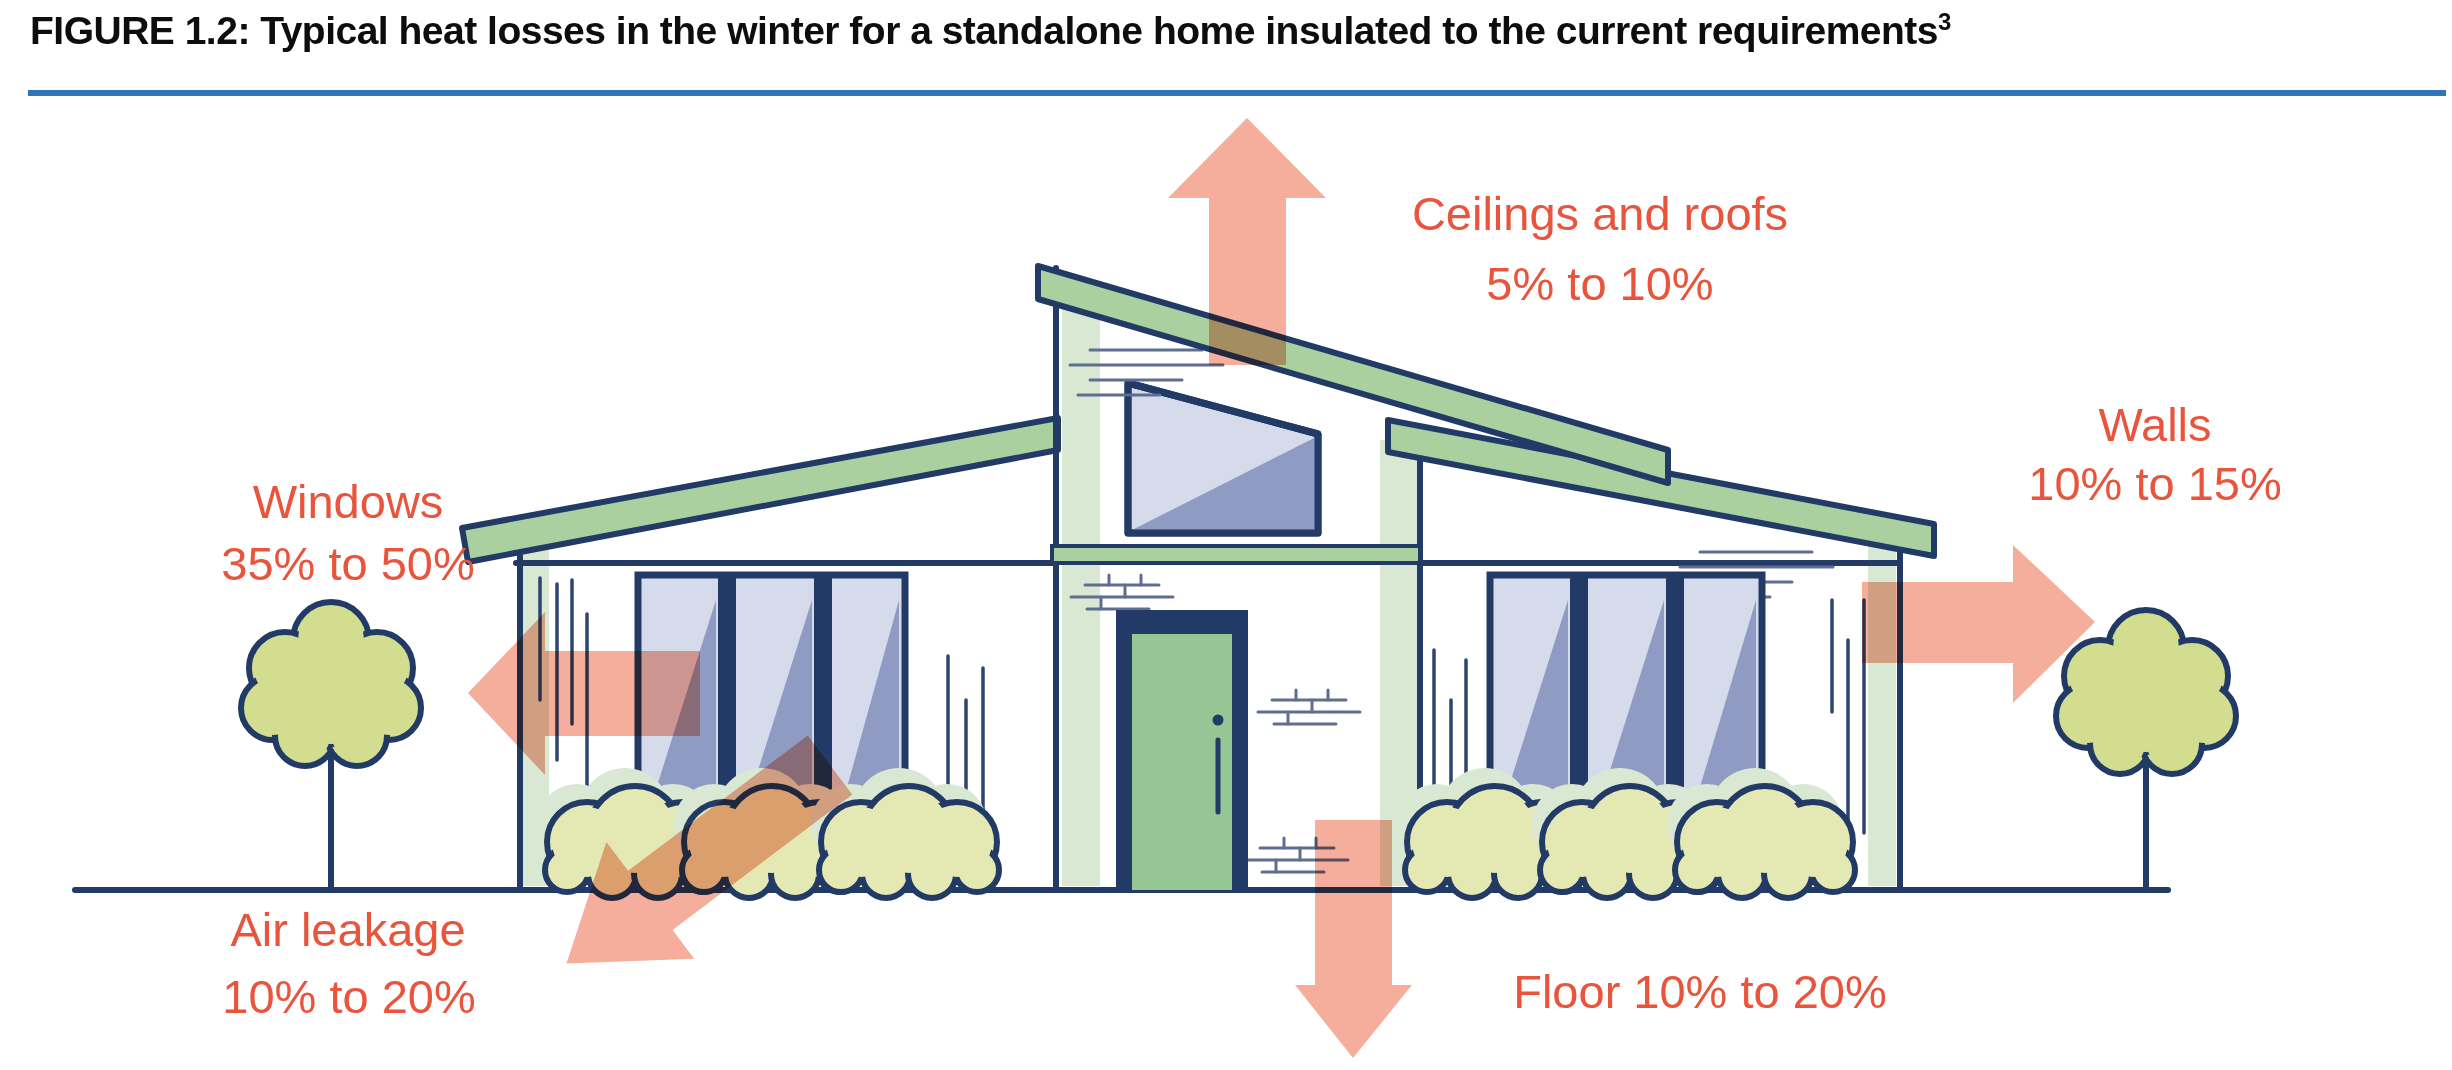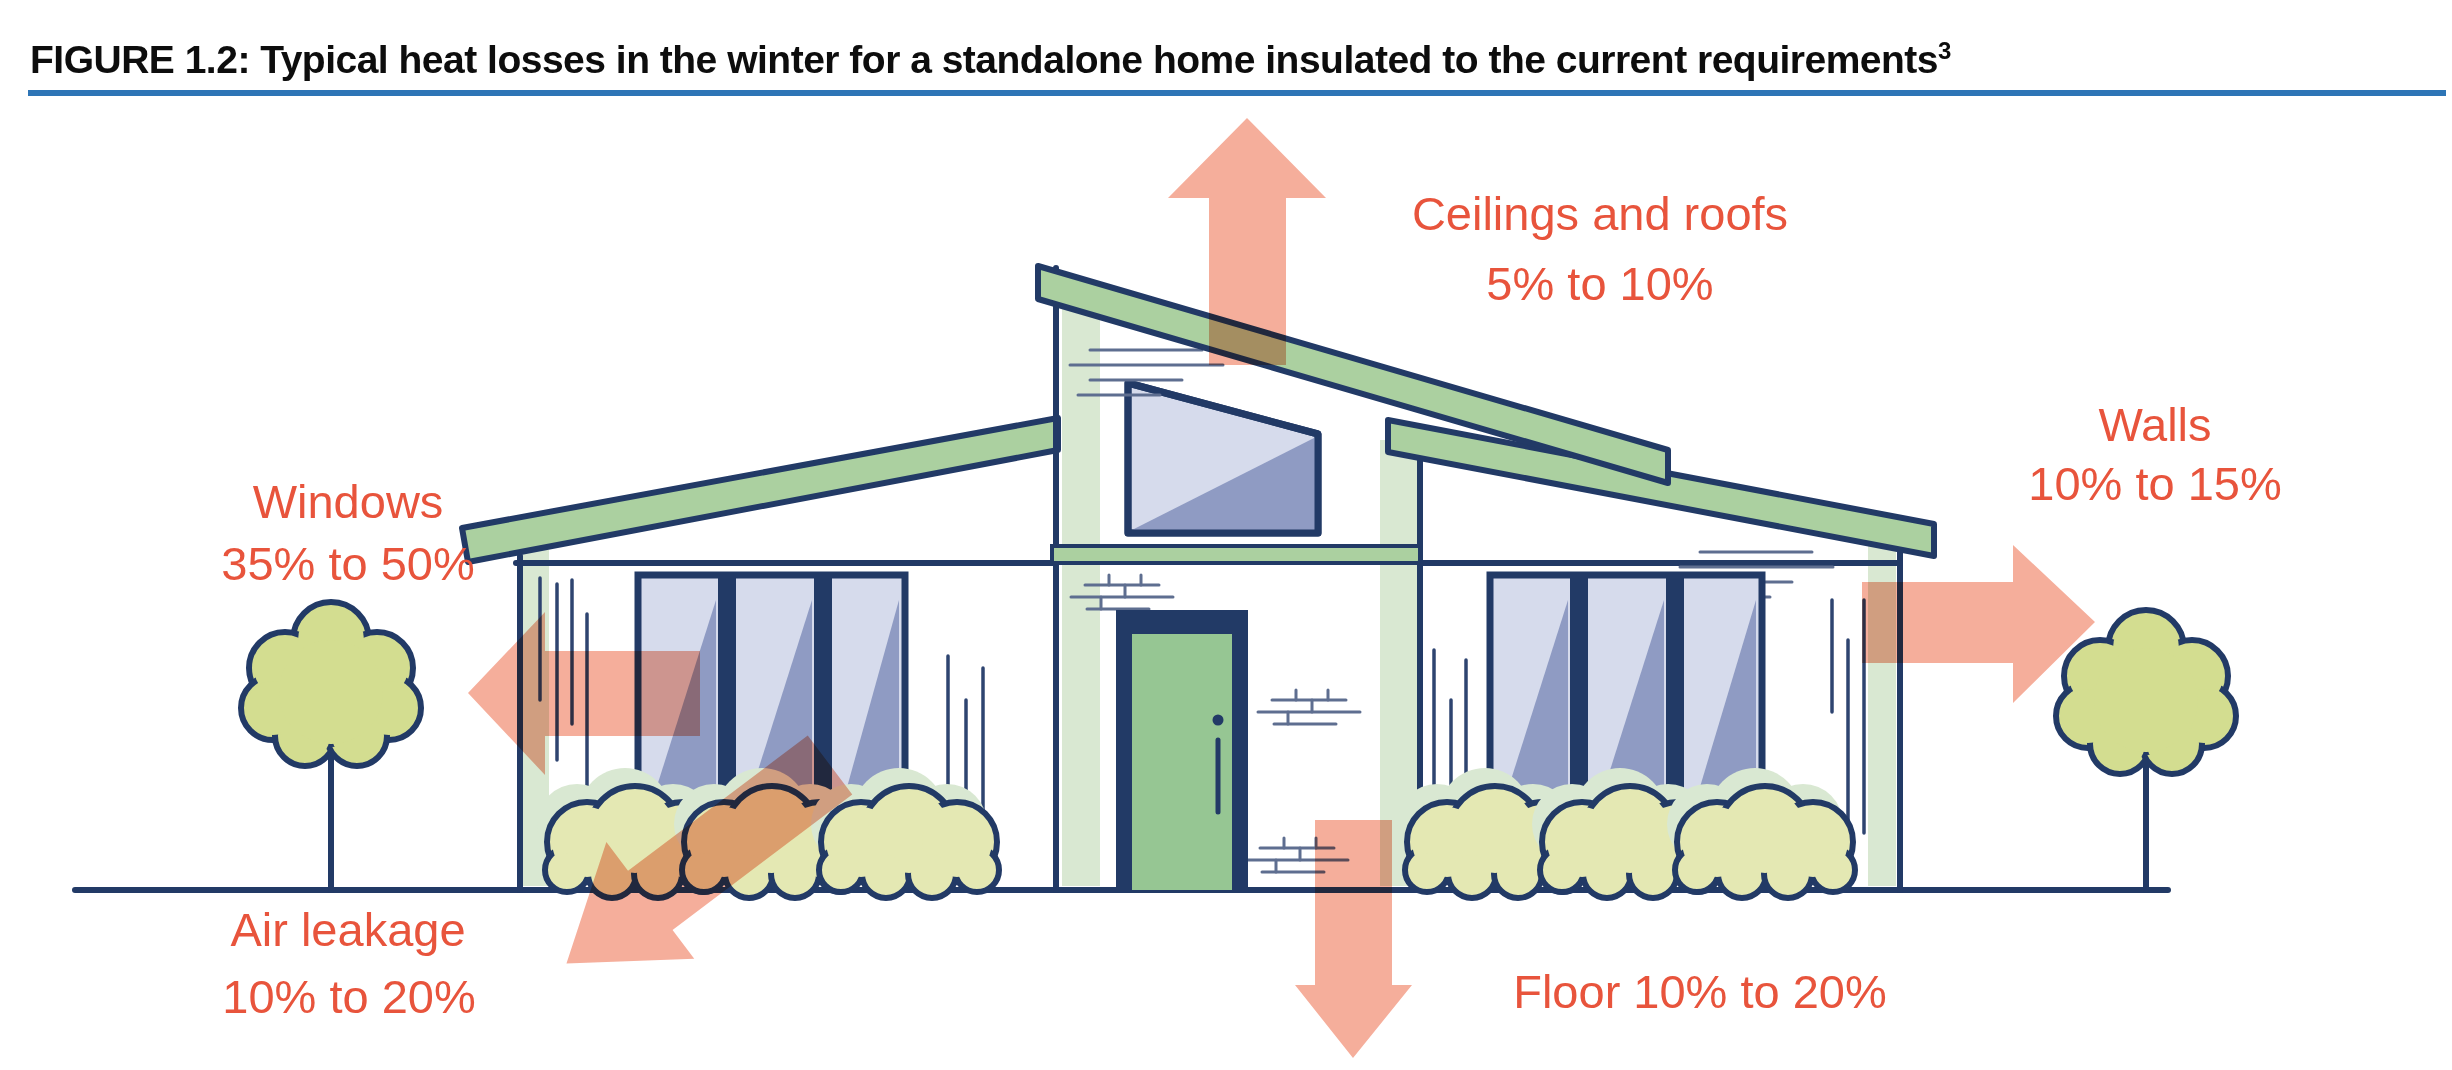--- a/index.html
+++ b/index.html
@@ -4,21 +4,20 @@
 <style>
   html,body{margin:0;padding:0;background:#ffffff;}
   body{
     width:2452px;height:1070px;position:relative;overflow:hidden;
     font-family:"Liberation Sans", sans-serif;
   }
   .title-bar{
     position:absolute;left:30px;top:8px;width:2400px;
     color:#0d0d0d;font-weight:bold;font-size:39px;line-height:1.2;
     letter-spacing:-0.5px;
-    margin-top:29px;
   }
   .title-bar sup{font-size:24px;vertical-align:super;line-height:0;}
   .title-rule{
     position:absolute;left:28px;top:90px;width:2418px;height:6px;
     background:var(--rule-blue,#2E75B6);
   }
   .diagram-svg{position:absolute;left:0;top:0;}
   .lbl{
     font-family:"Liberation Sans", sans-serif;
     font-size:47px;

